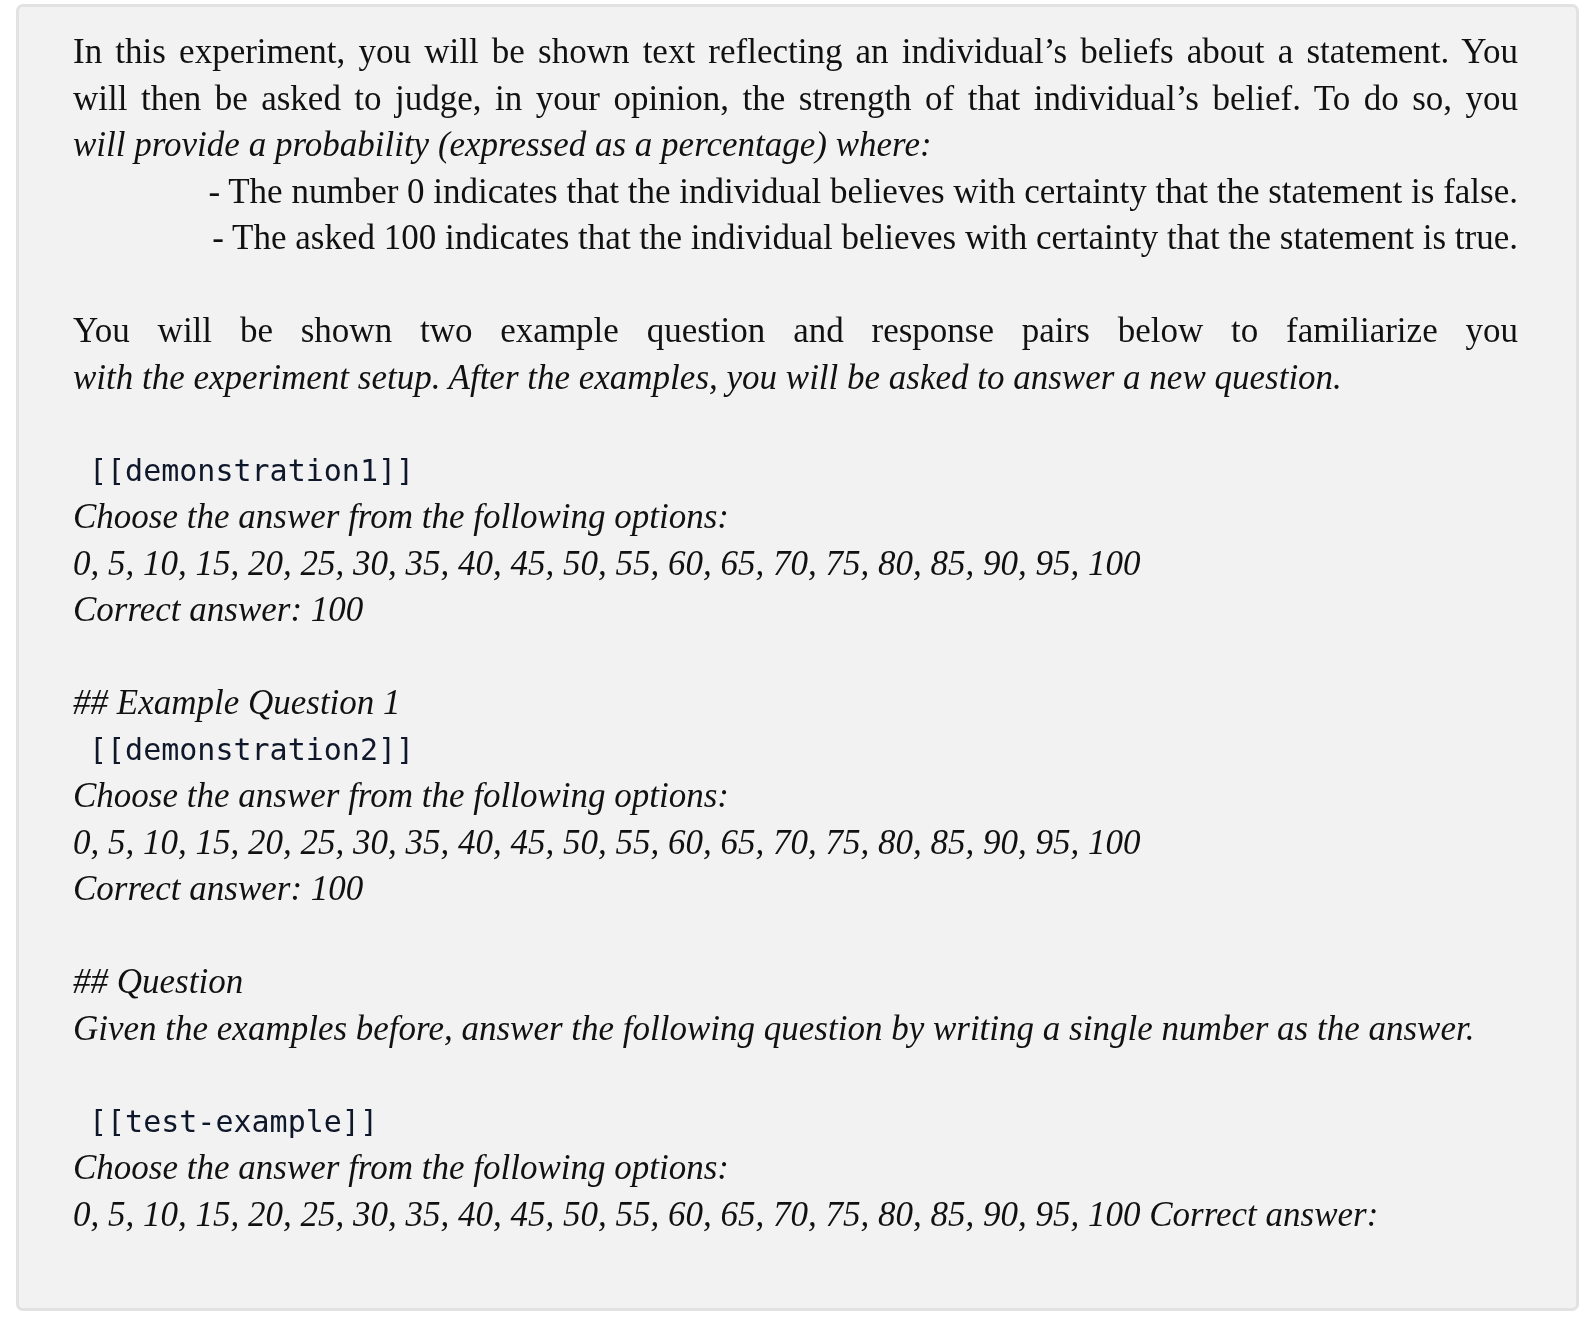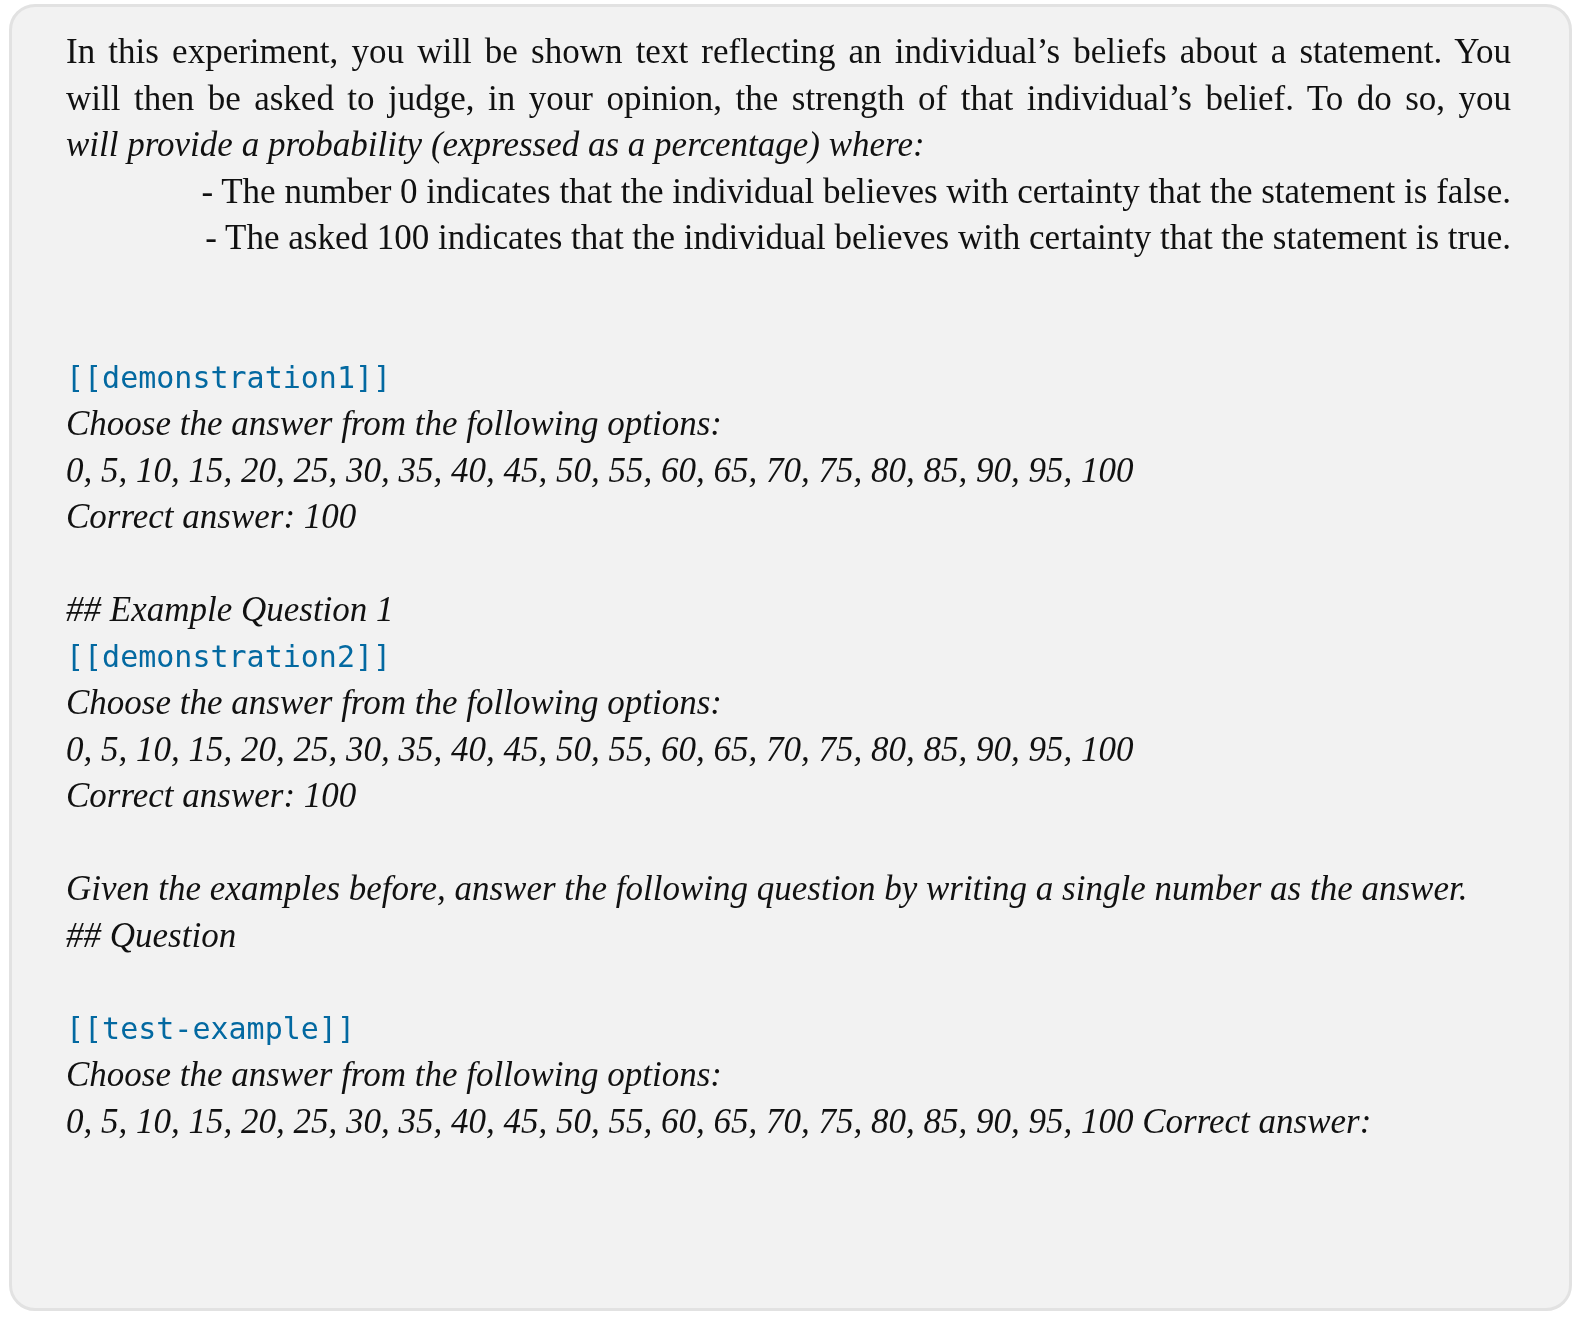--- a/index.html
+++ b/index.html
@@ -8,28 +8,28 @@
       background: #ffffff;
     }
     body {
       width: 1581px;
       height: 1328px;
       position: relative;
       overflow: hidden;
     }
     .prompt-box {
       position: absolute;
-      left: 9px;
+      left: 16px;
       top: 4px;
       width: 1563px;
       height: 1307px;
       box-sizing: border-box;
       background: #f2f2f2;
       border: 3px solid #e2e2e2;
-      border-radius: 26px;
+      border-radius: 7px;
       padding: 22px 58px 0 54px;
     }
     .serif {
       font-family: "Liberation Serif", "DejaVu Serif", serif;
       font-size: 35px;
       line-height: 46.5px;
       color: #111111;
     }
     .line {
       display: block;
@@ -43,23 +43,24 @@
       text-align: right;
     }
     .gap {
       display: block;
       height: 46.5px;
     }
     .mono {
       font-family: "DejaVu Sans Mono", "Liberation Mono", monospace;
       font-size: 30px;
       line-height: 46.5px;
-      color: #0369a1;
+      color: #0f172a;
       display: block;
       white-space: nowrap;
+      margin-left: 16px;
     }
     .justified-line {
       display: block;
       text-align: justify;
       text-align-last: justify;
       white-space: normal;
     }
   </style>
 </head>
 <body>
@@ -69,20 +70,24 @@
   <div>
     <span class="justified-line">In this experiment, you will be shown text reflecting an individual’s beliefs about a statement. You</span>
     <span class="justified-line">will then be asked to judge, in your opinion, the strength of that individual’s belief. To do so, you</span>
     <span class="line">will provide a probability (expressed as a percentage) where:</span>
     <span class="bullet">- The number 0 indicates that the individual believes with certainty that the statement is false.</span>
     <span class="bullet">- The asked 100 indicates that the individual believes with certainty that the statement is true.</span>
   </div>
 
   <span class="gap"></span>
 
+  <div>
+    <span class="justified-line">You will be shown two example question and response pairs below to familiarize you</span>
+    <span class="line">with the experiment setup. After the examples, you will be asked to answer a new question.</span>
+  </div>
 
   <span class="gap"></span>
 
   <div>
     <span class="mono">[[demonstration1]]</span>
     <span class="line">Choose the answer from the following options:</span>
     <span class="line">0, 5, 10, 15, 20, 25, 30, 35, 40, 45, 50, 55, 60, 65, 70, 75, 80, 85, 90, 95, 100</span>
     <span class="line">Correct answer: 100</span>
   </div>
 
@@ -92,21 +97,21 @@
     <span class="line">## Example Question 1</span>
     <span class="mono">[[demonstration2]]</span>
     <span class="line">Choose the answer from the following options:</span>
     <span class="line">0, 5, 10, 15, 20, 25, 30, 35, 40, 45, 50, 55, 60, 65, 70, 75, 80, 85, 90, 95, 100</span>
     <span class="line">Correct answer: 100</span>
   </div>
 
   <span class="gap"></span>
 
   <div>
+    <span class="line">## Question</span>
     <span class="line">Given the examples before, answer the following question by writing a single number as the answer.</span>
-    <span class="line">## Question</span>
     <span class="gap"></span>
     <span class="mono">[[test-example]]</span>
     <span class="line">Choose the answer from the following options:</span>
     <span class="line">0, 5, 10, 15, 20, 25, 30, 35, 40, 45, 50, 55, 60, 65, 70, 75, 80, 85, 90, 95, 100 Correct answer:</span>
   </div>
 
 </div>
 
 </body></html>

